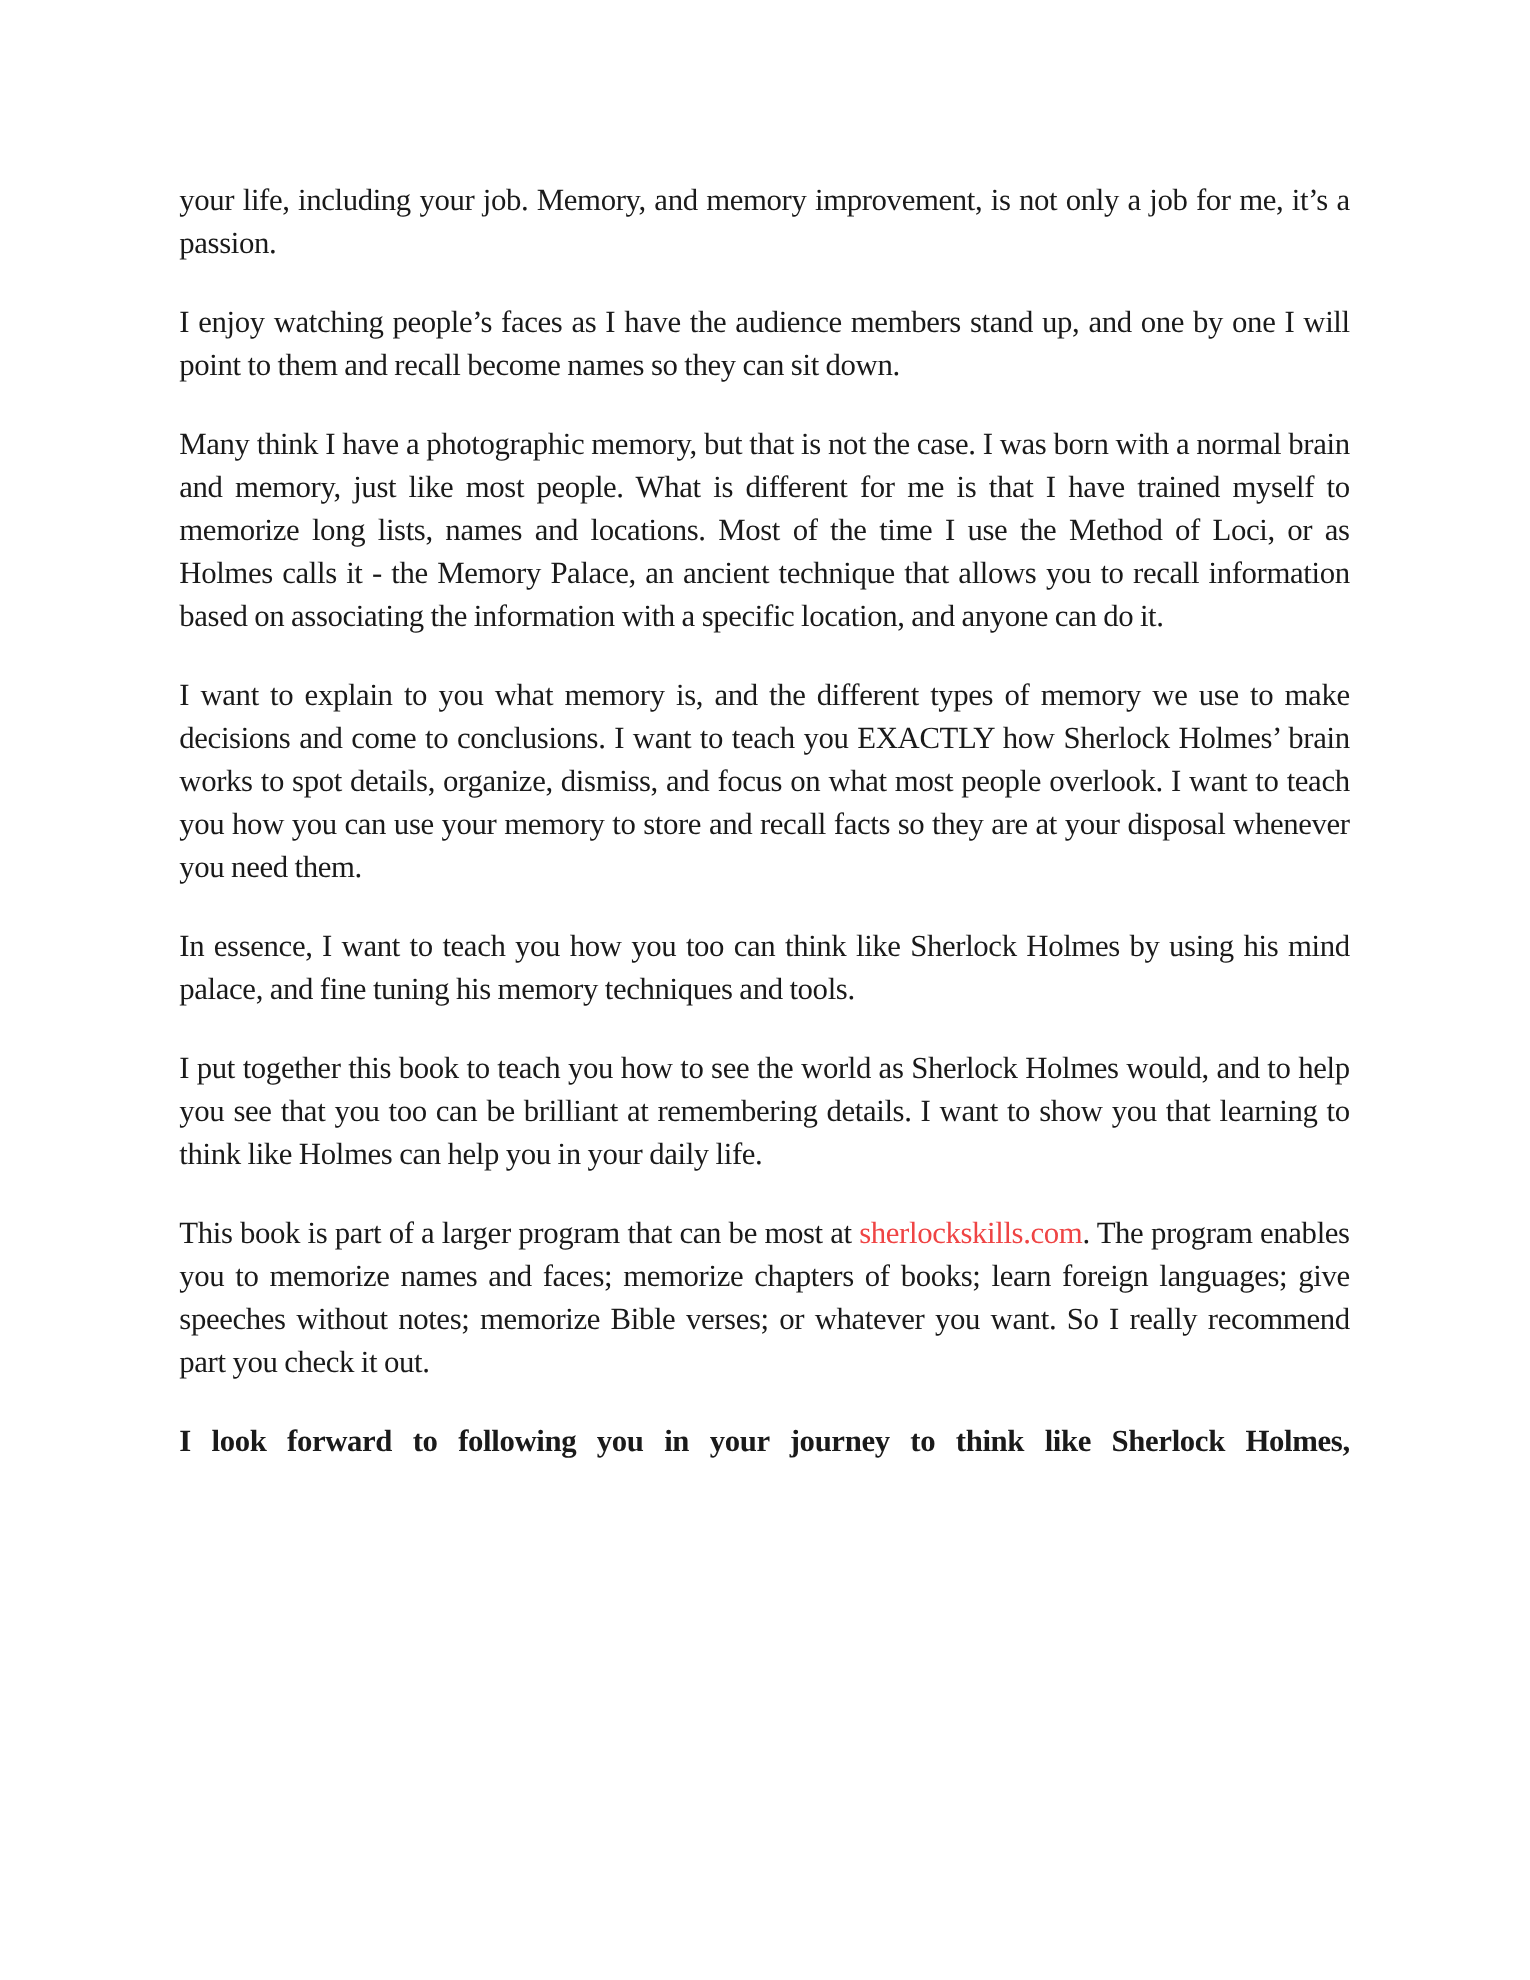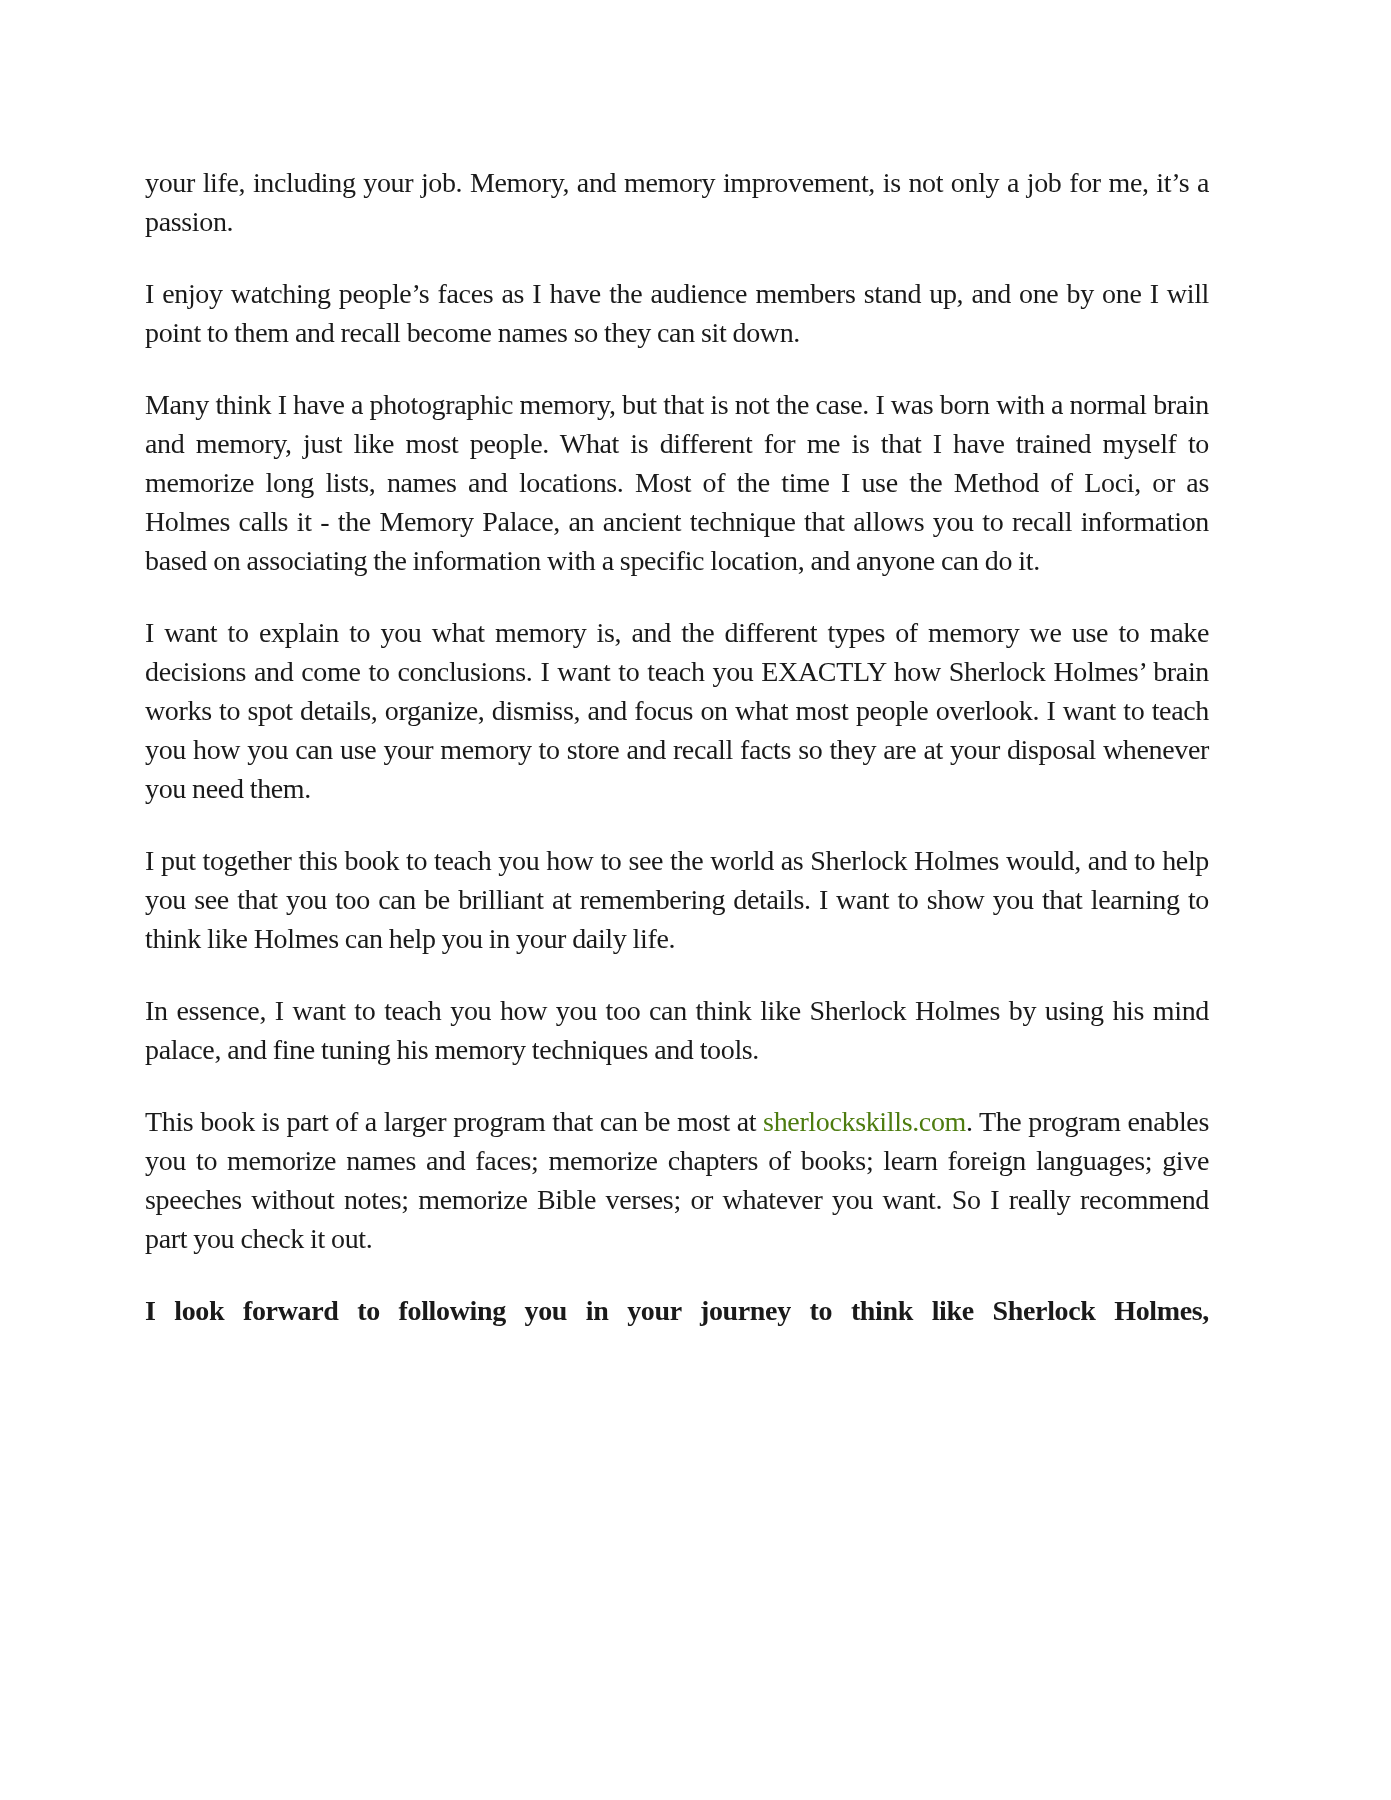--- a/index.html
+++ b/index.html
@@ -1,43 +1,43 @@
 <!DOCTYPE html>
 <html><head>
   <meta charset="utf-8">
   <style>
     html, body { margin: 0; padding: 0; background: #ffffff; }
     body { width: 1391px; height: 1800px; position: relative; overflow: hidden; }
     .page {
       position: absolute;
-      left: 145px;
+      left: 163px;
       top: 163px;
       width: 1064px;
       font-family: "Liberation Serif", "DejaVu Serif", serif;
       font-size: 28px;
       line-height: 39px;
       color: #1a1a1a;
       letter-spacing: -0.35px;
       word-spacing: -0.5px;
     }
     .para {
       margin: 0 0 33px 0;
       text-align: justify;
       text-align-last: left;
     }
     .para.justify-last { text-align-last: justify; font-weight: bold; }
-    .link { color: #4d7c0f; text-decoration: none; }
+    .link { color: #ef4444; text-decoration: none; }
   </style>
 </head>
 <body>
 
 <div class="page">
   <p class="para">your life, including your job. Memory, and memory improvement, is not only a job for me, it’s a passion.</p>
   <p class="para">I enjoy watching people’s faces as I have the audience members stand up, and one by one I will point to them and recall become names so they can sit down.</p>
   <p class="para">Many think I have a photographic memory, but that is not the case. I was born with a normal brain and memory, just like most people. What is different for me is that I have trained myself to memorize long lists, names and locations. Most of the time I use the Method of Loci, or as Holmes calls it - the Memory Palace, an ancient technique that allows you to recall information based on associating the information with a specific location, and anyone can do it.</p>
   <p class="para">I want to explain to you what memory is, and the different types of memory we use to make decisions and come to conclusions. I want to teach you EXACTLY how Sherlock Holmes’ brain works to spot details, organize, dismiss, and focus on what most people overlook. I want to teach you how you can use your memory to store and recall facts so they are at your disposal whenever you need them.</p>
+  <p class="para">In essence, I want to teach you how you too can think like Sherlock Holmes by using his mind palace, and fine tuning his memory techniques and tools.</p>
   <p class="para">I put together this book to teach you how to see the world as Sherlock Holmes would, and to help you see that you too can be brilliant at remembering details. I want to show you that learning to think like Holmes can help you in your daily life.</p>
-  <p class="para">In essence, I want to teach you how you too can think like Sherlock Holmes by using his mind palace, and fine tuning his memory techniques and tools.</p>
   <p class="para">
     <span>This book is part of a larger program that can be most at </span><a class="link">sherlockskills.com</a><span>. The program enables you to memorize names and faces; memorize chapters of books; learn foreign languages; give speeches without notes; memorize Bible verses; or whatever you want. So I really recommend part you check it out.</span>
   </p>
   <p class="para justify-last">I look forward to following you in your journey to think like Sherlock Holmes,</p>
 </div>
 
 </body></html>

